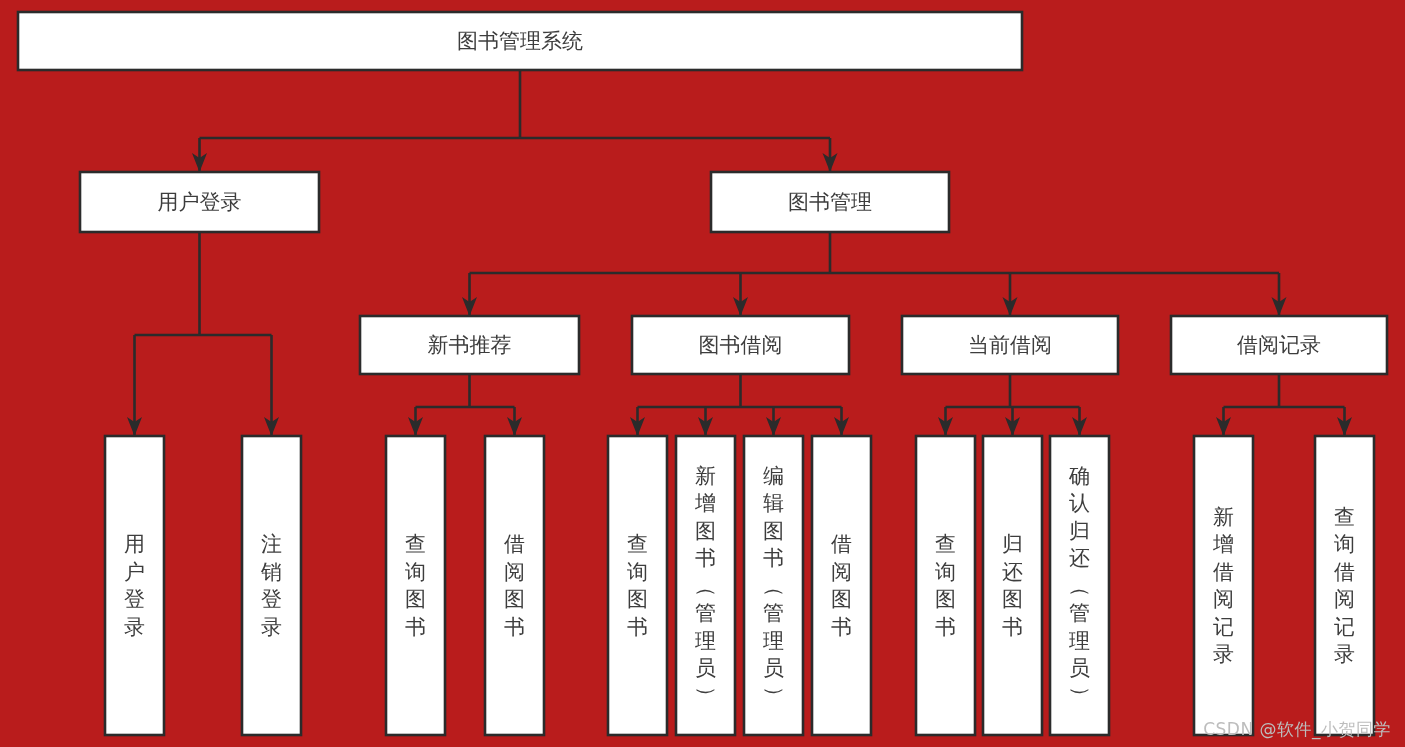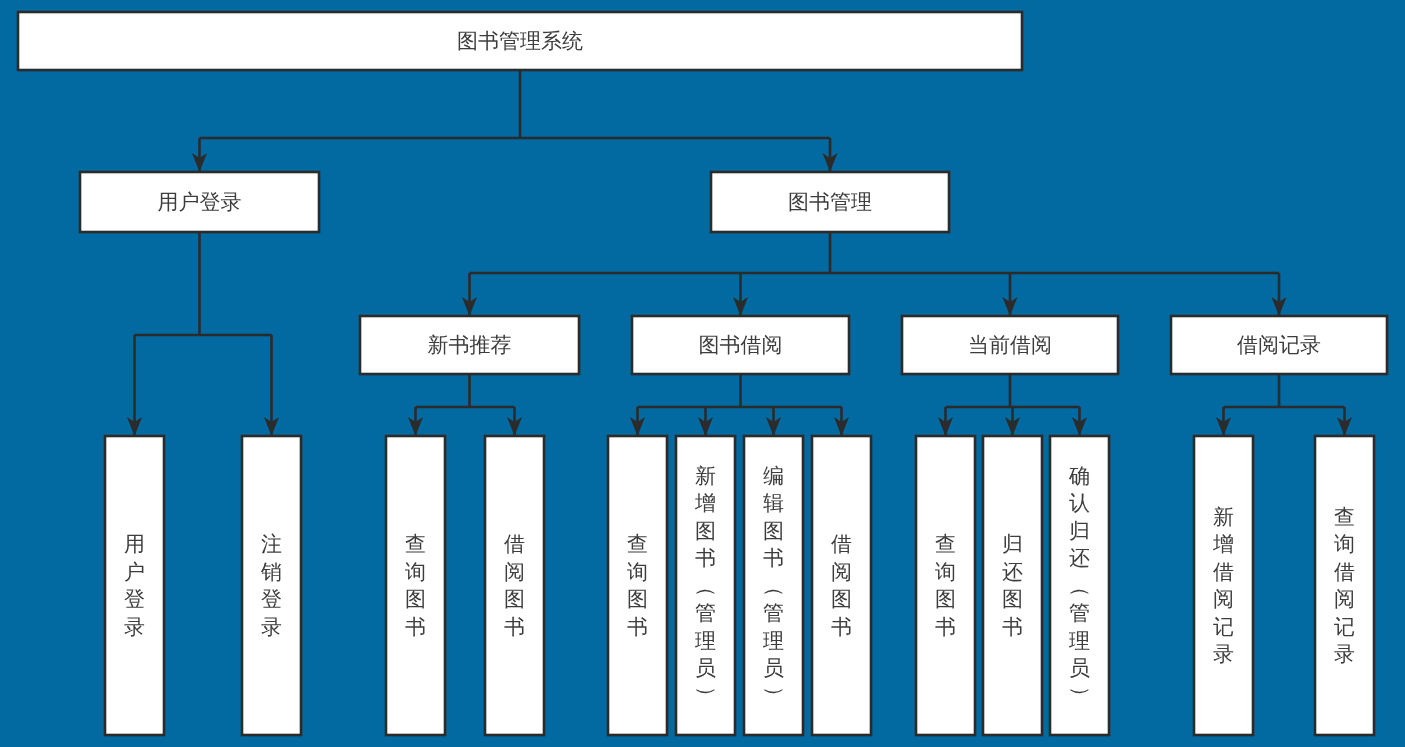--- a/index.html
+++ b/index.html
@@ -10,21 +10,21 @@
   body {
     width: 1405px;
     height: 747px;
     font-family: "DejaVu Sans", "Liberation Sans", sans-serif;
     overflow: hidden;
   }
   #diagram-root {
     position: relative;
     width: 1405px;
     height: 747px;
-    background: #0369a1;
+    background: #b91c1c;
   }
   svg#flow {
     position: absolute;
     left: 0; top: 0;
     width: 1405px;
     height: 747px;
   }
   .node-box {
     fill: #ffffff;
     stroke: #2b2b2b;
@@ -293,14 +293,15 @@
           <text x="1344.5" y="545.25" class="node-label-vertical">询</text>
           <text x="1344.5" y="572.75" class="node-label-vertical">借</text>
           <text x="1344.5" y="600.25" class="node-label-vertical">阅</text>
           <text x="1344.5" y="627.75" class="node-label-vertical">记</text>
           <text x="1344.5" y="655.25" class="node-label-vertical">录</text>
         </g>
       </g>
 
   </svg>
 
+  <div class="watermark">CSDN @软件_小贺同学</div>
 
 </div>
 
 </body></html>

